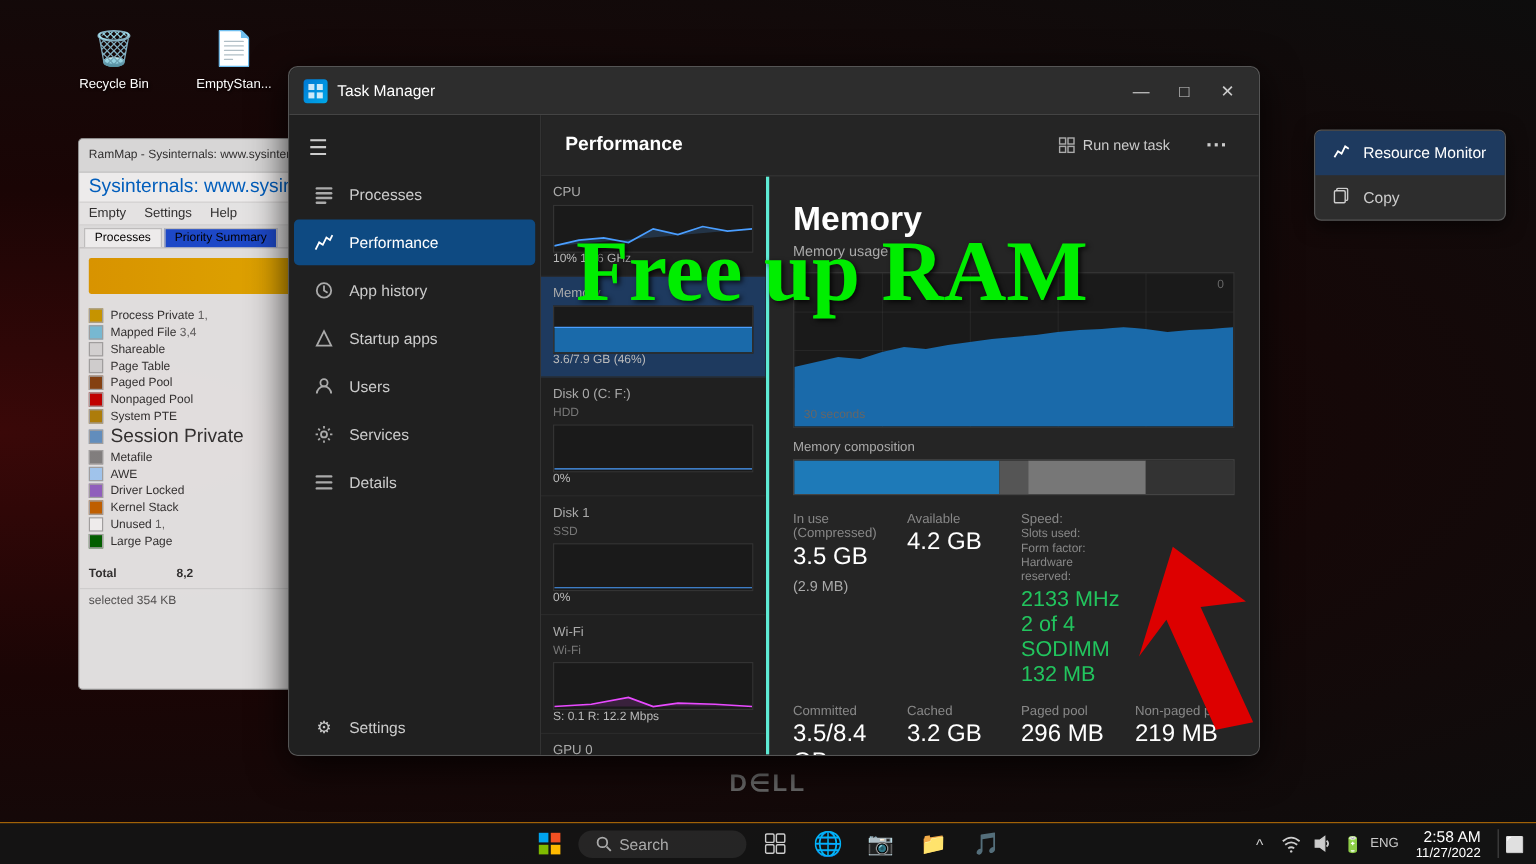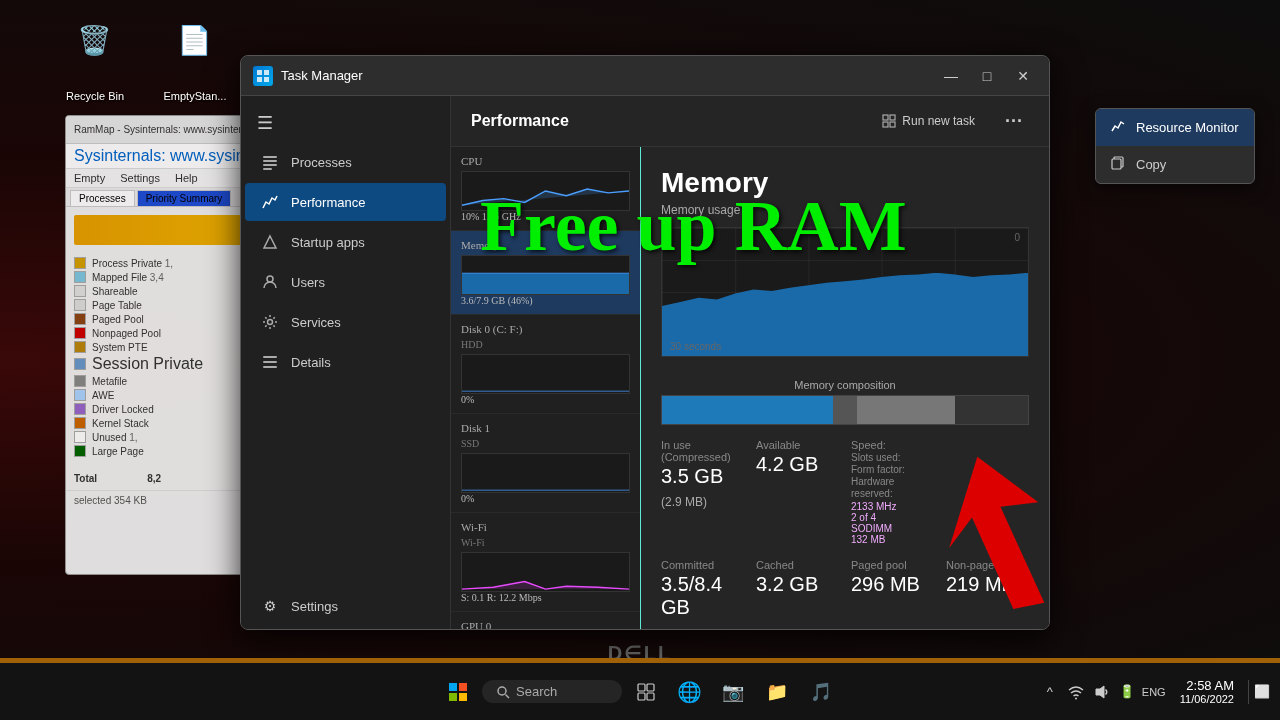--- a/index.html
+++ b/index.html
@@ -43,21 +43,20 @@
       display: flex;
       align-items: center;
       justify-content: center;
       font-size: 28px;
     }
     .desktop-icon .icon-label {
       color: #fff;
       font-size: 11px;
       text-align: right;
       text-shadow: 1px 1px 2px #000;
-      margin-top: 26px;
     }
 
     
     .rammap-window {
       position: absolute;
       top: 115px;
       left: 65px;
       width: 260px;
       height: 460px;
       background: #f0f0f0;
@@ -307,23 +306,22 @@
     .tm-perf-area {
       display: flex;
       flex: 1;
       overflow: hidden;
     }
 
     
     .tm-perf-list {
       width: 190px;
       overflow-y: auto;
-      border-right: 1px solid #5eead4;
+      border-right: 3px solid #5eead4;
       background: #202020;
-      font-family: Liberation Serif, serif;
     }
     .perf-item {
       padding: 8px 10px;
       border-bottom: 1px solid #2a2a2a;
       cursor: pointer;
     }
     .perf-item.active { background: #1e3a5f; }
     .perf-item-header {
       color: #aaa;
       font-size: 11px;
@@ -395,22 +393,21 @@
       position: absolute;
       inset: 0;
       background-image: 
         linear-gradient(rgba(255,255,255,0.05) 1px, transparent 1px),
         linear-gradient(90deg, rgba(255,255,255,0.05) 1px, transparent 1px);
       background-size: 20% 25%;
     }
 
     
     .mem-composition-section {
-      margin-top: 22px;
-      text-align: center;
+      margin-top: 10px;
     }
     .mem-composition-label {
       font-size: 11px;
       color: #aaa;
       margin-bottom: 4px;
     }
     .mem-composition-bar {
       display: flex;
       height: 30px;
       border: 1px solid #444;
@@ -445,22 +442,22 @@
       font-size: 11px;
       color: #888;
       margin-bottom: 2px;
     }
     .mem-stat-value {
       font-size: 20px;
       color: #fff;
       font-weight: 300;
     }
     .mem-stat-small {
-      font-size: 10px;
-      color: #f0abfc;
+      font-size: 18px;
+      color: #22c55e;
     }
 
     .mem-stats-grid2 {
       display: grid;
       grid-template-columns: 1fr 1fr 1fr 1fr;
       gap: 12px;
       margin-top: 14px;
     }
 
     
@@ -515,26 +512,26 @@
       z-index: 15;
       pointer-events: none;
     }
 
     
     .taskbar {
       position: absolute;
       bottom: 0;
       left: 0;
       right: 0;
-      height: 62px;
+      height: 35px;
       background: rgba(20,20,20,0.95);
       display: flex;
       align-items: center;
       z-index: 30;
-      border-top: 5px solid #a16207;
+      border-top: 1px solid #a16207;
     }
     .taskbar-left {
       display: flex;
       align-items: center;
       gap: 2px;
       flex: 1;
     }
     .taskbar-center {
       display: flex;
       align-items: center;
@@ -748,20 +745,29 @@
 
       <div class="tm-nav-item active">
         <div class="tm-nav-icon">
           <svg width="16" height="16" viewBox="0 0 16 16" fill="none">
             <polyline points="1,14 4,8 7,10 10,4 13,6 15,2" stroke="#fff" stroke-width="1.5" fill="none"></polyline>
           </svg>
         </div>
         <span>Performance</span>
       </div>
 
+      <div class="tm-nav-item">
+        <div class="tm-nav-icon">
+          <svg width="16" height="16" viewBox="0 0 16 16" fill="none">
+            <circle cx="8" cy="8" r="6" stroke="#aaa" stroke-width="1.5"></circle>
+            <polyline points="8,4 8,8 11,10" stroke="#aaa" stroke-width="1.5"></polyline>
+          </svg>
+        </div>
+        <span>App history</span>
+      </div>
 
       <div class="tm-nav-item">
         <div class="tm-nav-icon">
           <svg width="16" height="16" viewBox="0 0 16 16" fill="none">
             <polygon points="8,2 14,14 2,14" stroke="#aaa" stroke-width="1.5" fill="none"></polygon>
           </svg>
         </div>
         <span>Startup apps</span>
       </div>
 
@@ -1041,17 +1047,17 @@
         <svg width="16" height="16" viewBox="0 0 16 16" fill="none">
           <polygon points="2,5 6,5 10,2 10,14 6,11 2,11" stroke="#ccc" stroke-width="1" fill="#ccc"></polygon>
           <path d="M11.5 5.5 Q14 8 11.5 10.5" stroke="#ccc" stroke-width="1.5" fill="none"></path>
         </svg>
       </div>
       <div class="tb-sys-icon">🔋</div>
       <div class="tb-sys-icon" style="font-size:11px">ENG</div>
     </div>
     <div class="tb-clock">
       <div class="time">2:58 AM</div>
-      <div>11/06/2022</div>
+      <div>11/27/2022</div>
     </div>
     <div class="tb-sys-icon" style="border-left:1px solid #444;padding-left:4px">⬜</div>
   </div>
 </div>
 
 </body></html>

